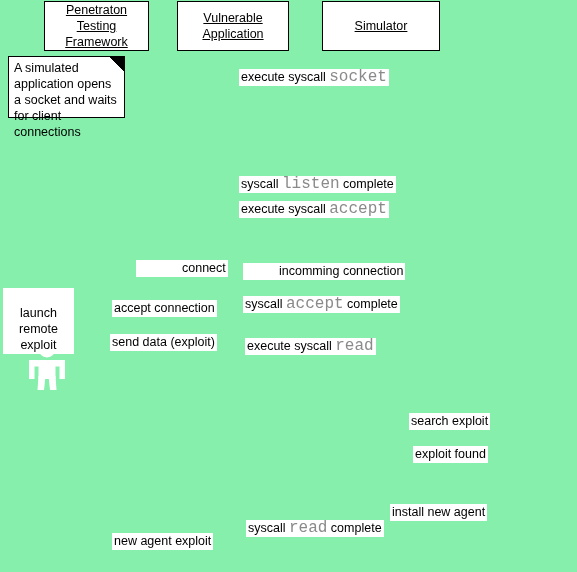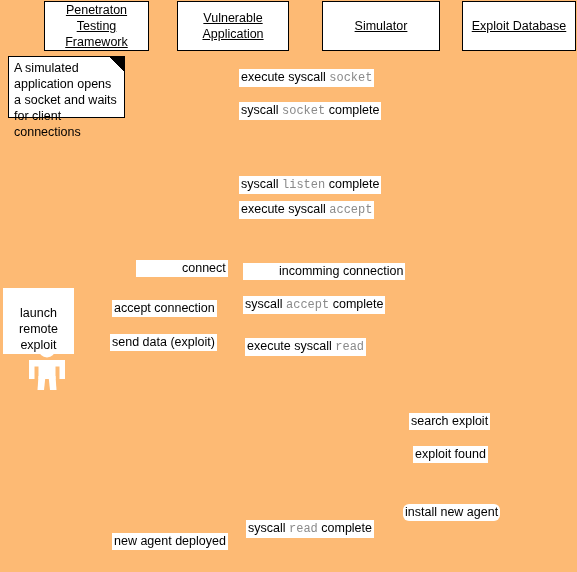--- a/index.html
+++ b/index.html
@@ -14,21 +14,21 @@
     position: relative;
     overflow: hidden;
     font-family: "Liberation Sans", sans-serif;
   }
 
   #diagram {
     position: absolute;
     left: 0; top: 0;
     width: 577px;
     height: 572px;
-    background: #fdba74;
+    background: #86efac;
   }
 
   
   .lifeline-box {
     position: absolute;
     background: #ffffff;
     border: 1px solid #000000;
     box-sizing: border-box;
     display: flex;
     align-items: center;
@@ -57,21 +57,21 @@
     box-sizing: border-box;
   }
   .msg.two-line {
     white-space: pre-line;
     text-align: center;
     line-height: 16px;
   }
   .msg .mono {
     font-family: "Liberation Mono", "DejaVu Sans Mono", monospace;
     color: #8a8a8a;
-    font-size: 12px;
+    font-size: 16px;
   }
 
   
   .note {
     position: absolute;
     background: #ffffff;
     color: #000000;
     font-size: 12.5px;
     line-height: 16px;
     border: 1px solid #000000;
@@ -114,23 +114,20 @@
 
   <div class="lifeline-box" style="left:177px; top:1px; width:112px; height:50px;">
     <span class="lifeline-name">Vulnerable
 Application</span>
   </div>
 
   <div class="lifeline-box" style="left:322px; top:1px; width:118px; height:50px;">
     <span class="lifeline-name">Simulator</span>
   </div>
 
-  <div class="lifeline-box" style="left:462px; top:1px; width:114px; height:50px;">
-    <span class="lifeline-name">Exploit Database</span>
-  </div>
 
   <div class="note" style="left:8px; top:56px; width:117px; height:62px;">
     <span>A simulated application opens a socket and waits for client connections</span>
     <span class="note-fold"></span>
     <svg class="note-fold-line" viewBox="0 0 14 14">
       <polyline points="0,0 14,14" fill="none" stroke="#000000" stroke-width="1"></polyline>
     </svg>
   </div>
 
   <div class="actor" style="left:25px; top:340px; width:44px; height:50px;">
@@ -143,23 +140,20 @@
       <rect x="34.5" y="20" width="5.5" height="19" fill="#ffffff"></rect>
       <polygon points="13.5,36 20.5,36 19,50 12.5,50" fill="#ffffff"></polygon>
       <polygon points="23.5,36 30.5,36 31.5,50 25,50" fill="#ffffff"></polygon>
     </svg>
   </div>
 
   <div class="msg" style="left:239px; top:69px;">
     <span>execute syscall </span><span class="mono">socket</span>
   </div>
 
-  <div class="msg" style="left:239px; top:102px;">
-    <span>syscall </span><span class="mono">socket</span><span> complete</span>
-  </div>
 
 
   <div class="msg" style="left:239px; top:168px;margin-top:8px;">
     <span>syscall </span><span class="mono">listen</span><span> complete</span>
   </div>
 
   <div class="msg" style="left:239px; top:201px;">
     <span>execute syscall </span><span class="mono">accept</span>
   </div>
 
@@ -194,25 +188,25 @@
 
 
   <div class="msg" style="left:409px; top:413px;">
     <span>search exploit</span>
   </div>
 
   <div class="msg" style="left:413px; top:446px;">
     <span>exploit found</span>
   </div>
 
-  <div class="msg" style="left:403px; top:504px;border-radius:6px;">
+  <div class="msg" style="left:390px; top:504px;">
     <span>install new agent</span>
   </div>
 
   <div class="msg" style="left:246px; top:520px;">
     <span>syscall </span><span class="mono">read</span><span> complete</span>
   </div>
 
   <div class="msg" style="left:112px; top:533px;">
-    <span>new agent deployed</span>
+    <span>new agent exploit</span>
   </div>
 
 </div>
 
 </body></html>

